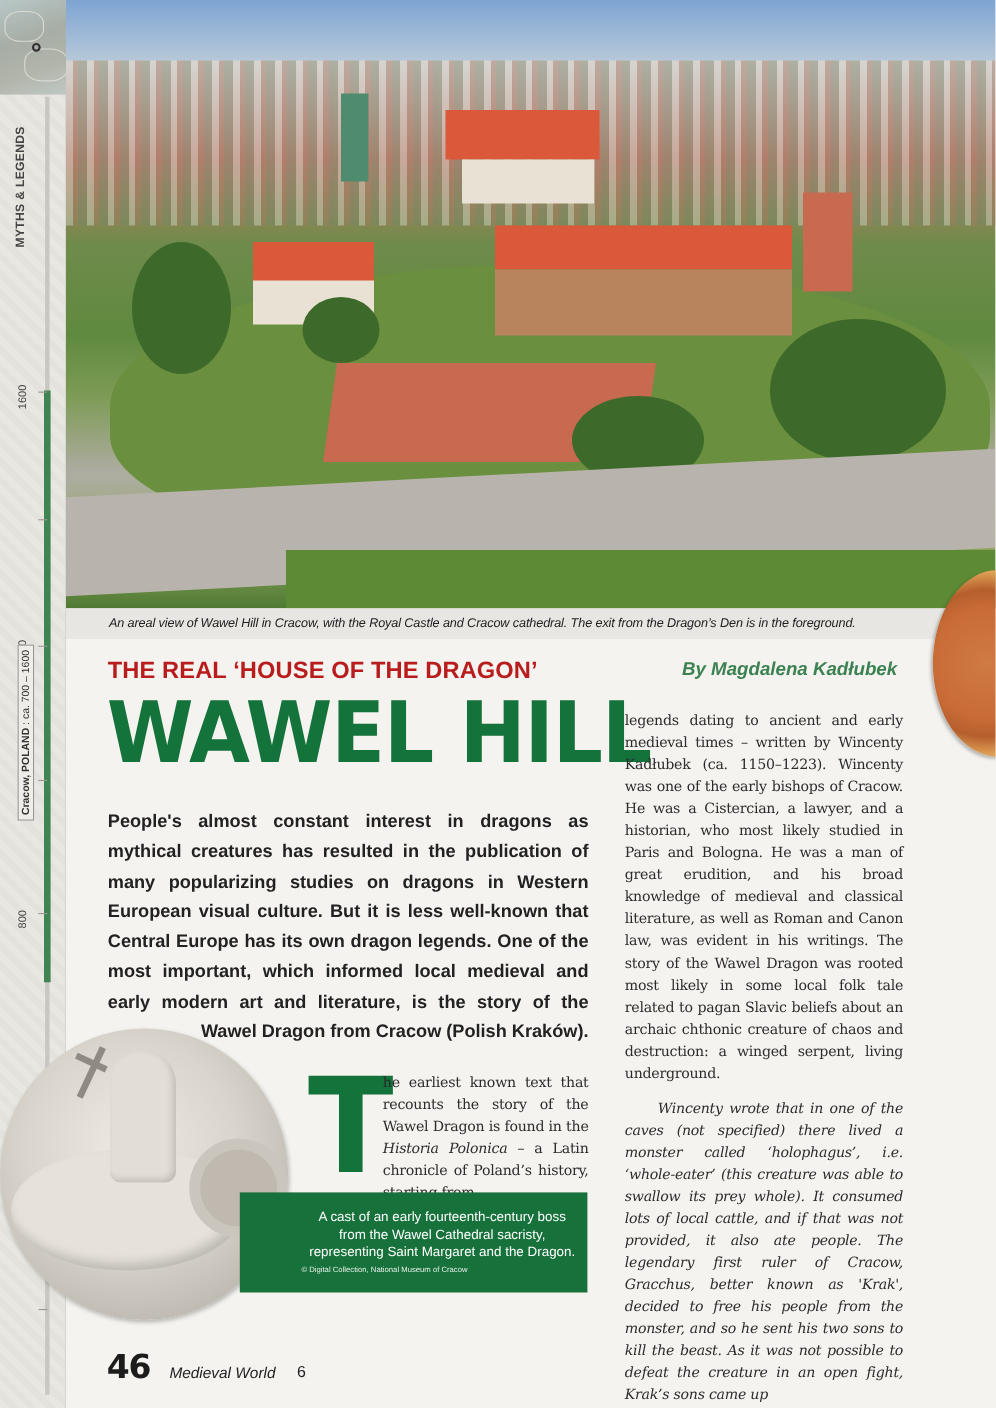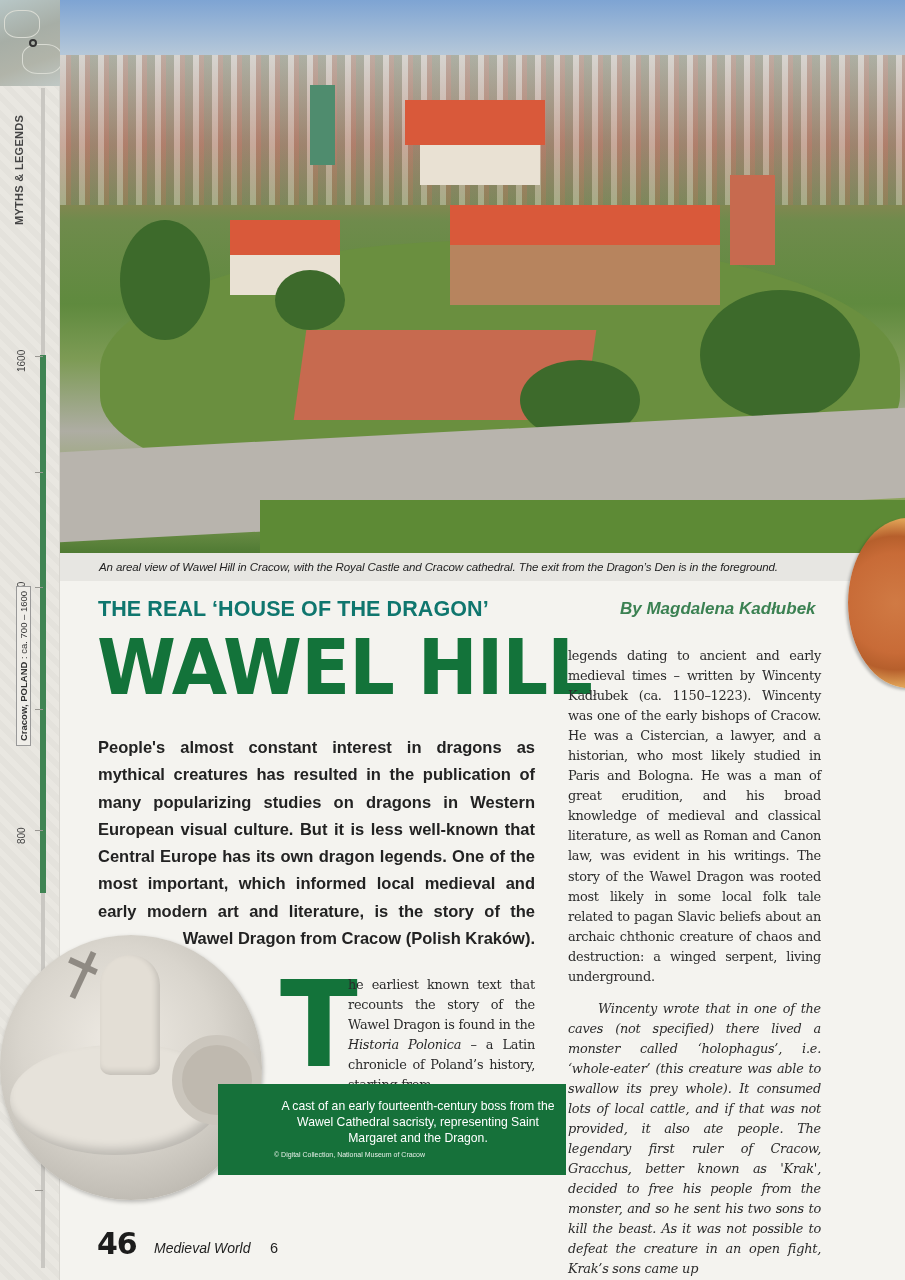--- a/index.html
+++ b/index.html
@@ -84,21 +84,21 @@
     
     .seal {
       position: absolute; left: 848px; top: 518px; width: 120px; height: 170px;
       border-radius: 50%;
       background: radial-gradient(circle at 40% 50%, #d07a44 0%, #c86b37 45%, #b65f2c 60%, #e0a256 75%, #c27a38 85%);
       box-shadow: -2px 2px 3px rgba(0,0,0,.25);
     }
     
     .kicker {
       position: absolute; left: 98px; top: 597px;
-      font-size: 21.5px; font-weight: bold; color: #0f766e; letter-spacing: 0.1px;
+      font-size: 21.5px; font-weight: bold; color: #b91c1c; letter-spacing: 0.1px;
       white-space: nowrap;
     }
     .title {
       position: absolute; left: 97px; top: 628px;
       font-family: "DejaVu Sans", sans-serif;
       font-size: 77px; font-weight: bold; color: #13733a; line-height: 80px;
       letter-spacing: -1px; transform: scaleX(0.93); transform-origin: 0 0;
       white-space: nowrap;
     }
     .byline {
@@ -143,21 +143,21 @@
       font-size: 120px; font-weight: bold; line-height: 100px; color: #13733a;
       transform: scaleX(0.95);
     }
     .right-col {
       position: absolute; left: 556px; top: 634px; width: 277px;
     }
     .right-col p.indent { text-indent: 30px; font-style: italic; }
     .right-col p { margin: 12px; }
     
     .caption-box {
-      position: absolute; left: 218px; top: 1084px; width: 348px; height: 91px;
+      position: absolute; left: 218px; top: 1084px; width: 316px; height: 91px;
       background: #16713a; color: #fff;
       padding: 14px 8px 0 26px;
     }
     .caption-text {
       font-size: 12.2px; line-height: 16px; text-align: center; font-weight: normal;
       color: #fff; padding-left: 34px;
     }
     .caption-credit {
       font-size: 7px; color: #e6efe8; margin-top: 5px; padding-left: 30px;
     }

